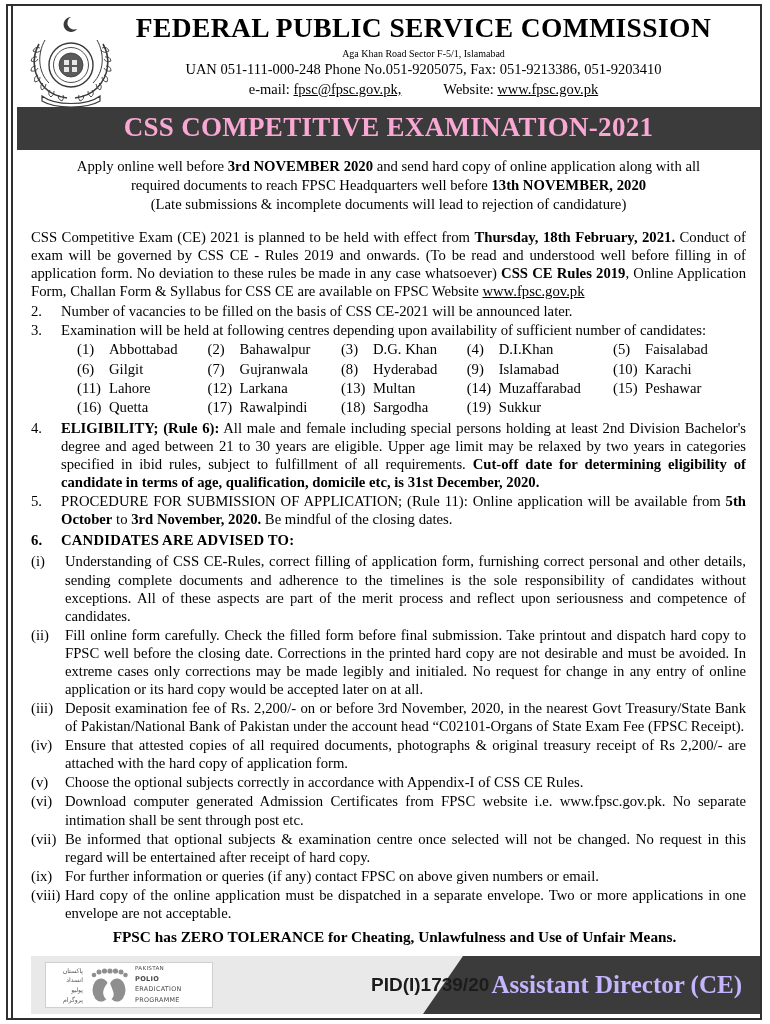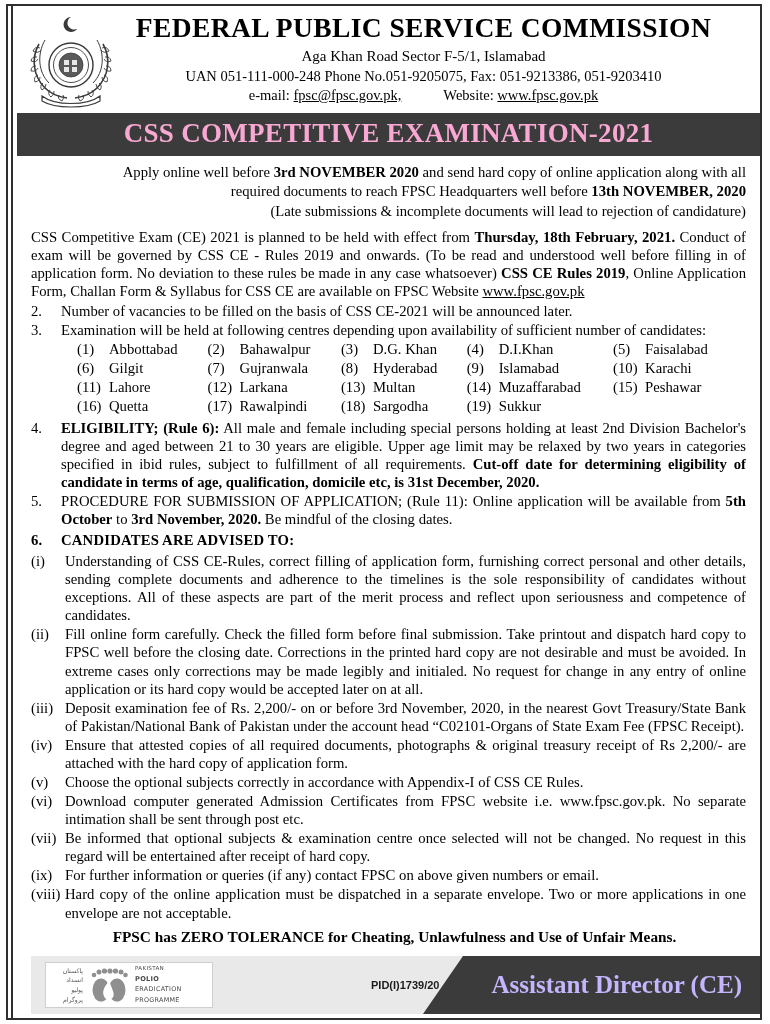--- a/index.html
+++ b/index.html
@@ -74,21 +74,21 @@
   }
   .org-title {
     font-size: 27.5px;
     font-weight: bold;
     letter-spacing: 0.4px;
     line-height: 1.1;
     margin-top: 3px;
     font-family: "Liberation Serif", "DejaVu Serif", serif;
   }
   .org-addr {
-    font-size: 15px;
+    font-size: 10px;
     line-height: 1.32;
     margin-top: 4px;
   }
   .org-line {
     font-size: 14.5px;
     line-height: 1.32;
   }
   .org-contact {
     font-size: 14.5px;
     line-height: 1.32;
@@ -111,22 +111,22 @@
   }
 
   
   .body-wrap {
     padding: 7px 14px 0 14px;
     font-size: 14.7px;
     line-height: 1.23;
   }
 
   .lead {
-    text-align: right;
-    margin-bottom: 7px;
+    text-align: center;
+    margin-bottom: 14px;
   }
   .lead div { line-height: 1.3; }
 
   .para {
     text-align: justify;
     margin-bottom: 2px;
   }
 
   .numbered {
     display: flex;
@@ -249,21 +249,21 @@
   }
   .polio-txt .p1 { font-size: 5.6px; }
   .polio-txt .pb { font-weight: bold; font-size: 6.6px; }
 
   .pid {
     position: absolute;
     left: 340px;
     top: 50%;
     transform: translateY(-50%);
     font-family: "Liberation Sans", sans-serif;
-    font-size: 11px;
+    font-size: 19px;
     font-weight: bold;
     color: #1c1c1c;
   }
   .signoff {
     position: absolute;
     right: 18px;
     top: 50%;
     transform: translateY(-50%);
     color: #c4b5fd;
     font-size: 25px;

